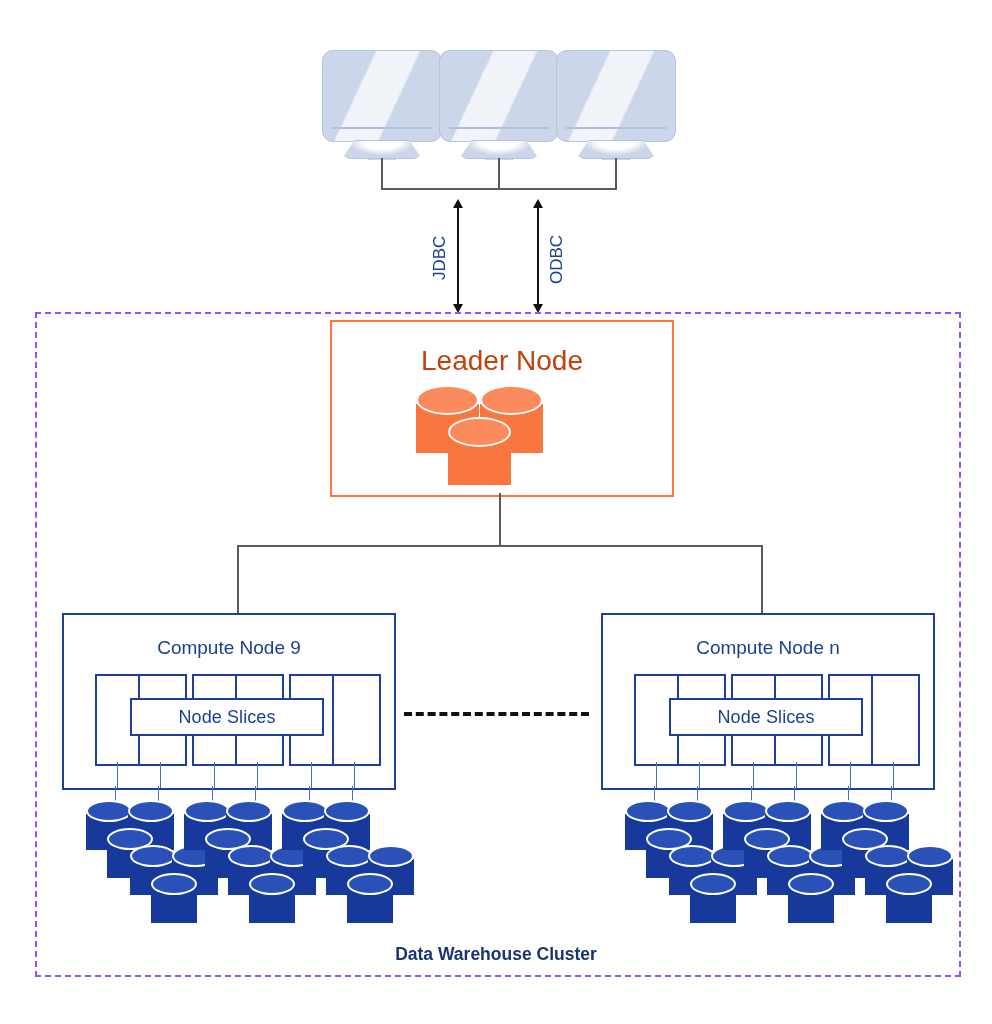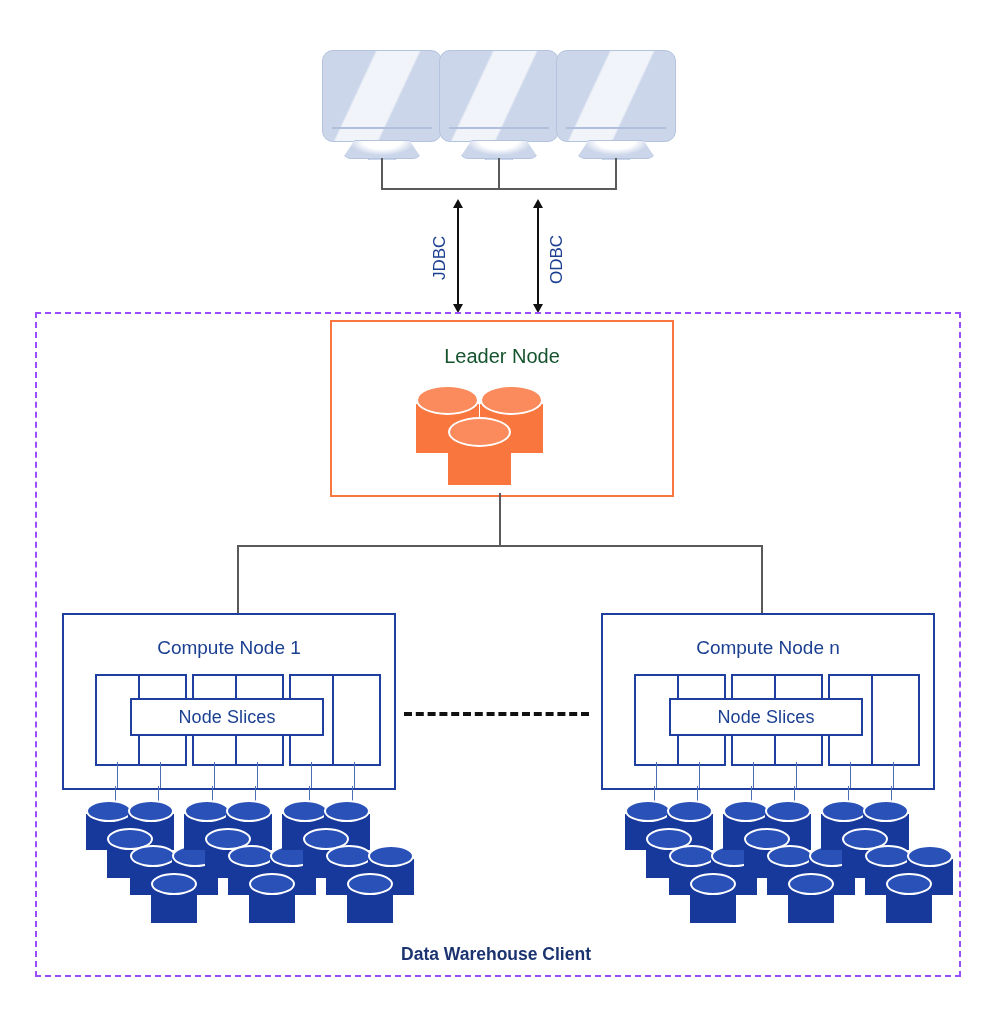--- a/index.html
+++ b/index.html
@@ -30,21 +30,21 @@
            display:flex;align-items:center;justify-content:center;
            color:#1b3f91;letter-spacing:.1px;}
   #clientAppsBox{font-size:20.5px;}
   .slices-box{font-size:18px;border-width:2.6px;}
 
   
   .panel{position:absolute;background:#ffffff;}
   #leaderNode{border:2.8px solid #f9763e;}
   .compute{border:2.8px solid #1f3fa0;}
   .panel-title{position:absolute;left:0;right:0;text-align:center;}
-  #leaderTitle{color:#14532d;font-size:20px;}
+  #leaderTitle{color:#c2410c;font-size:28px;}
   .compute-title{color:#1b3f91;font-size:19px;}
 
   
   #clusterBox{position:absolute;border:2.6px dashed #9a4dfd;background:transparent;}
   #clusterLabel{position:absolute;left:0;right:0;text-align:center;
                 color:#1b3470;font-size:17.5px;font-weight:bold;}
 
   
   .slice{position:absolute;background:#ffffff;border:2.4px solid #1f3fa0;}
 
@@ -120,21 +120,21 @@
   </div>
 
   <div>
     <div class="arrowline" style="left:537px;top:208px;height:96px;"></div>
     <div class="arrowhead ah-up" style="left:532.5px;top:199px;"></div>
     <div class="arrowhead ah-down" style="left:532.5px;top:304px;"></div>
     <div class="proto" style="left:547px;top:284px;">ODBC</div>
   </div>
 
   <div id="clusterBox" style="left:35px;top:312px;width:922px;height:661px;"></div>
-  <div id="clusterLabel" style="top:944px;">Data Warehouse Client</div>
+  <div id="clusterLabel" style="top:944px;">Data Warehouse Cluster</div>
 
   <div class="panel" id="leaderNode" style="left:330px;top:320px;width:340px;height:173px;">
     <div class="panel-title" id="leaderTitle" style="top:23px;">Leader Node</div>
 
     <div>
       <div class="cyl" style="left:84px;top:63px;width:63px;height:68px;">
         <div class="body" style="background:#f9763e;"></div>
         <div class="bot" style="background:#f9763e;"></div>
         <div class="top" style="background:#fb8b5c;"></div>
       </div>
@@ -152,21 +152,21 @@
   </div>
 
   <div>
     <div class="line-v" style="left:499px;top:493px;height:53px;"></div>
     <div class="line-h" style="left:237px;top:545px;width:525px;"></div>
     <div class="line-v" style="left:237px;top:545px;height:69px;"></div>
     <div class="line-v" style="left:761px;top:545px;height:69px;"></div>
   </div>
 
   <div class="panel compute" style="left:62px;top:613px;width:330px;height:173px;">
-    <div class="panel-title compute-title" style="top:22px;">Compute Node 1</div>
+    <div class="panel-title compute-title" style="top:22px;">Compute Node 9</div>
 
     <div>
       <div class="slice" style="left:31px;top:59px;width:45px;height:88px;"></div>
       <div class="slice" style="left:74px;top:59px;width:45px;height:88px;"></div>
       <div class="slice" style="left:128px;top:59px;width:45px;height:88px;"></div>
       <div class="slice" style="left:171px;top:59px;width:45px;height:88px;"></div>
       <div class="slice" style="left:225px;top:59px;width:45px;height:88px;"></div>
       <div class="slice" style="left:268px;top:59px;width:45px;height:88px;"></div>
     </div>
 

